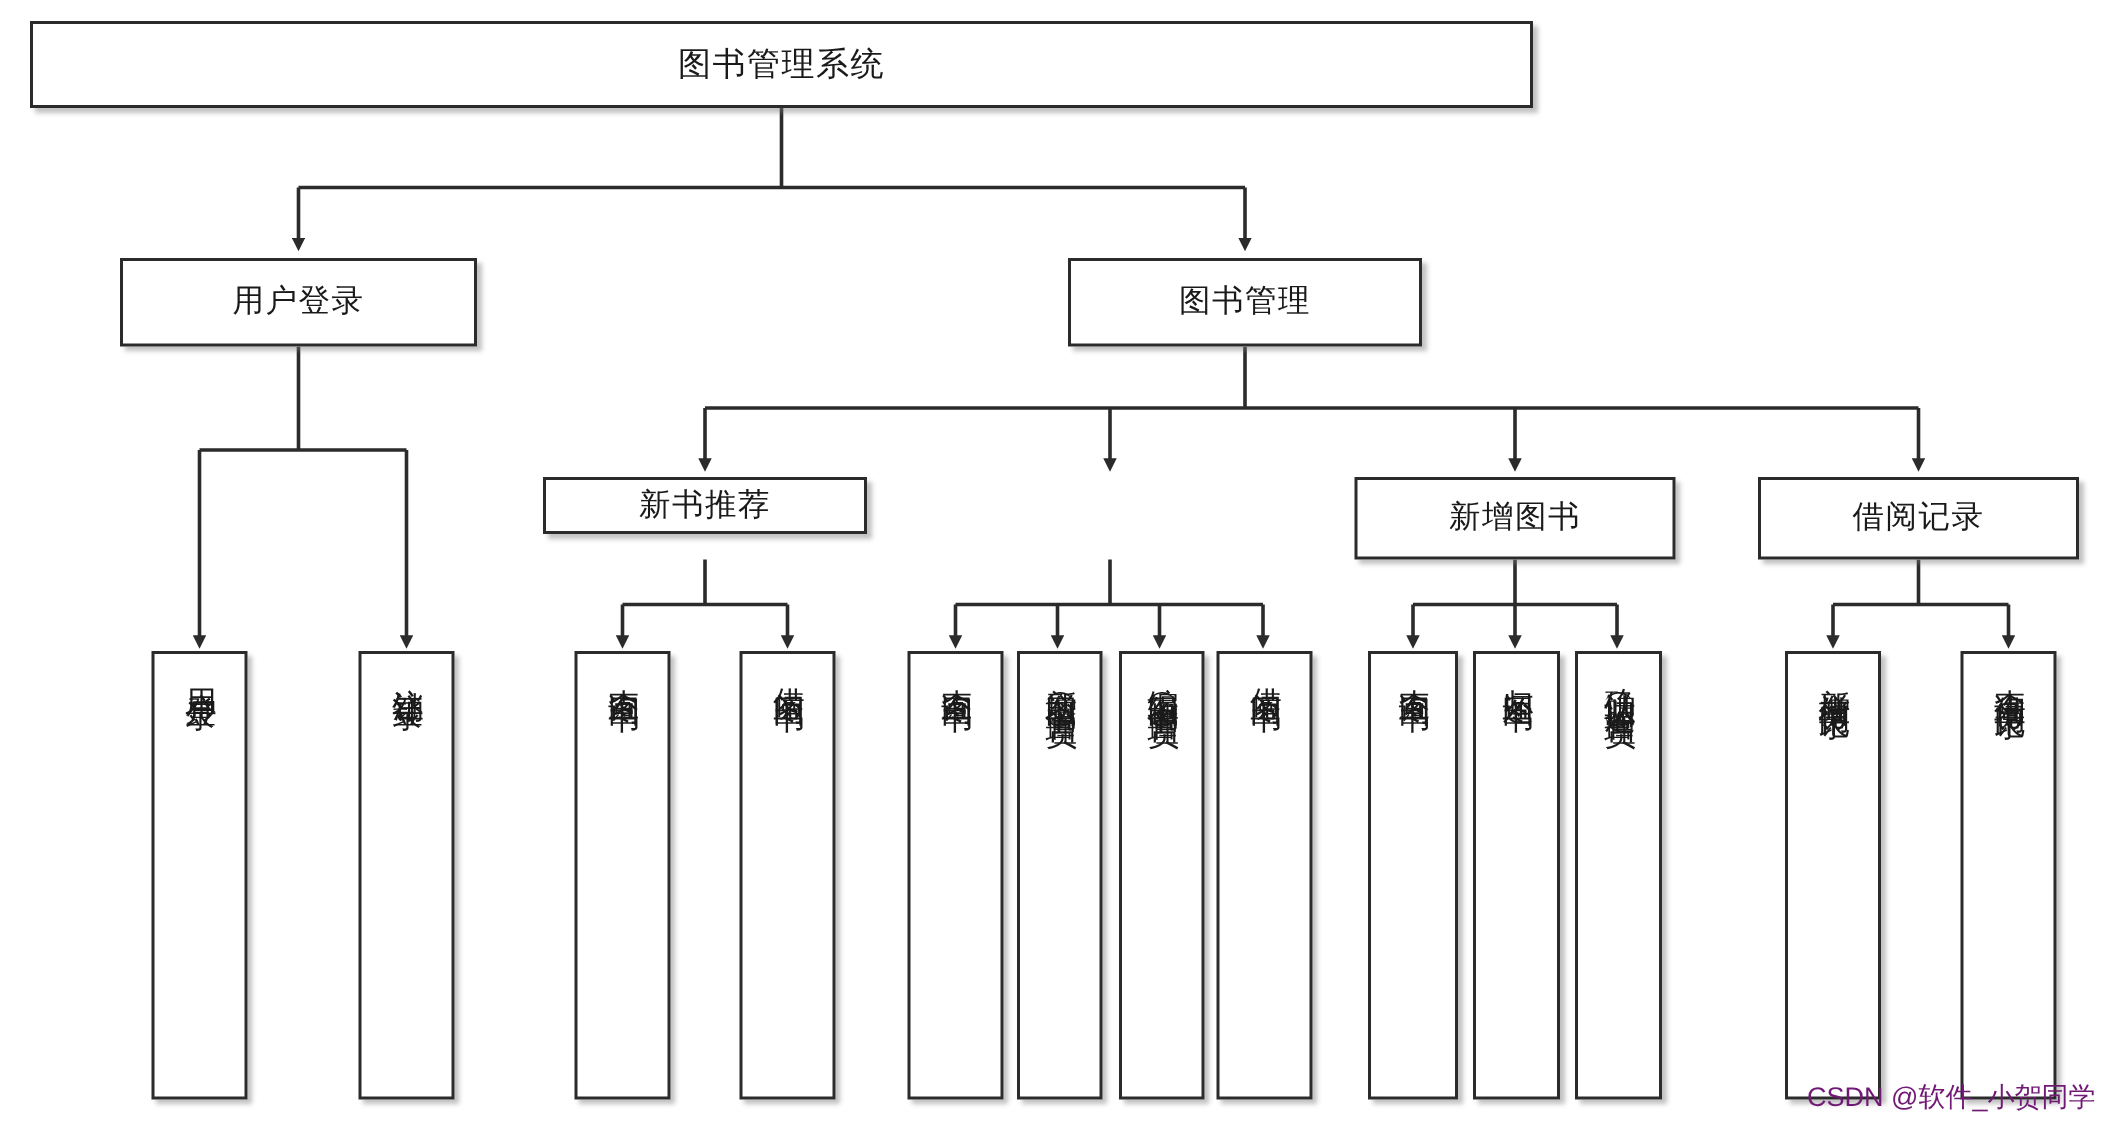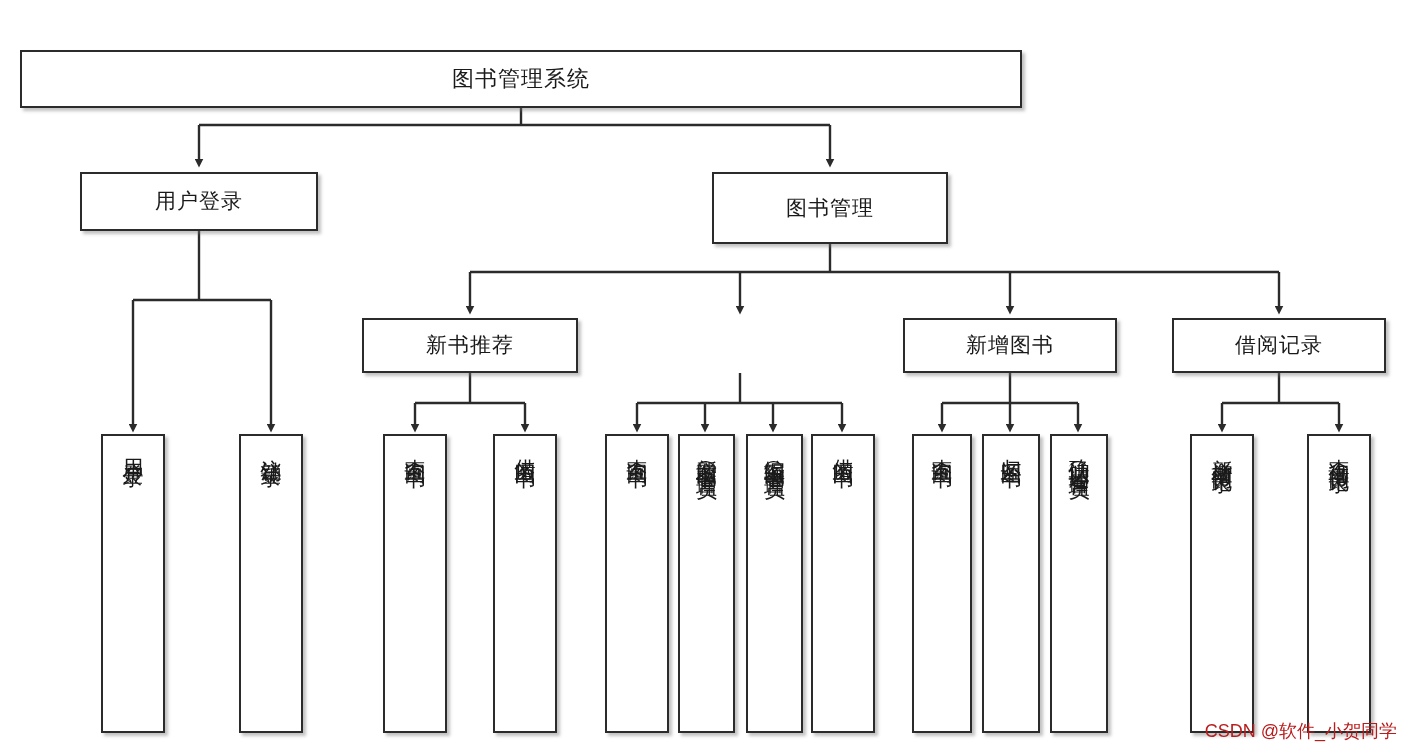--- a/index.html
+++ b/index.html
@@ -63,21 +63,21 @@
     text-orientation: upright;
     font-size: 21px;
     letter-spacing: 3px;
     line-height: 1.05;
   }
   #watermark {
     position: absolute;
     right: 8px;
     bottom: 4px;
     font-size: 18px;
-    color: #b91c1c;
+    color: #701a75;
     z-index: 3;
     white-space: nowrap;
     font-family: "Liberation Sans", "DejaVu Sans", sans-serif;
   }
 </style>
 </head>
 <body>
 
 <div id="diagram-canvas">
 
@@ -124,33 +124,33 @@
       <path d="M1010,403 L1010,425" marker-end="url(#arrowhead)"></path>
       <path d="M1078,403 L1078,425" marker-end="url(#arrowhead)"></path>
 
       <path d="M1279,373 L1279,403"></path>
       <path d="M1222,403 L1339,403"></path>
       <path d="M1222,403 L1222,425" marker-end="url(#arrowhead)"></path>
       <path d="M1339,403 L1339,425" marker-end="url(#arrowhead)"></path>
     </g>
   </svg>
 
-  <div class="node horiz root" style="left:20px; top:14px; width:1002px; height:58px;margin-top:36px;">
+  <div class="node horiz root" style="left:20px; top:14px; width:1002px; height:58px;">
     <span class="node-label">图书管理系统</span>
   </div>
 
   <div class="node horiz" style="left:80px; top:172px; width:238px; height:59px;">
     <span class="node-label">用户登录</span>
   </div>
 
-  <div class="node horiz" style="left:712px; top:172px; width:236px; height:72px;">
+  <div class="node horiz" style="left:712px; top:172px; width:236px; height:59px;">
     <span class="node-label">图书管理</span>
   </div>
 
-  <div class="node horiz" style="left:362px; top:318px; width:216px; height:55px;">
+  <div class="node horiz" style="left:362px; top:318px; width:216px; height:38px;">
     <span class="node-label">新书推荐</span>
   </div>
 
 
   <div class="node horiz" style="left:903px; top:318px; width:214px; height:55px;">
     <span class="node-label">新增图书</span>
   </div>
 
   <div class="node horiz" style="left:1172px; top:318px; width:214px; height:55px;">
     <span class="node-label">借阅记录</span>

